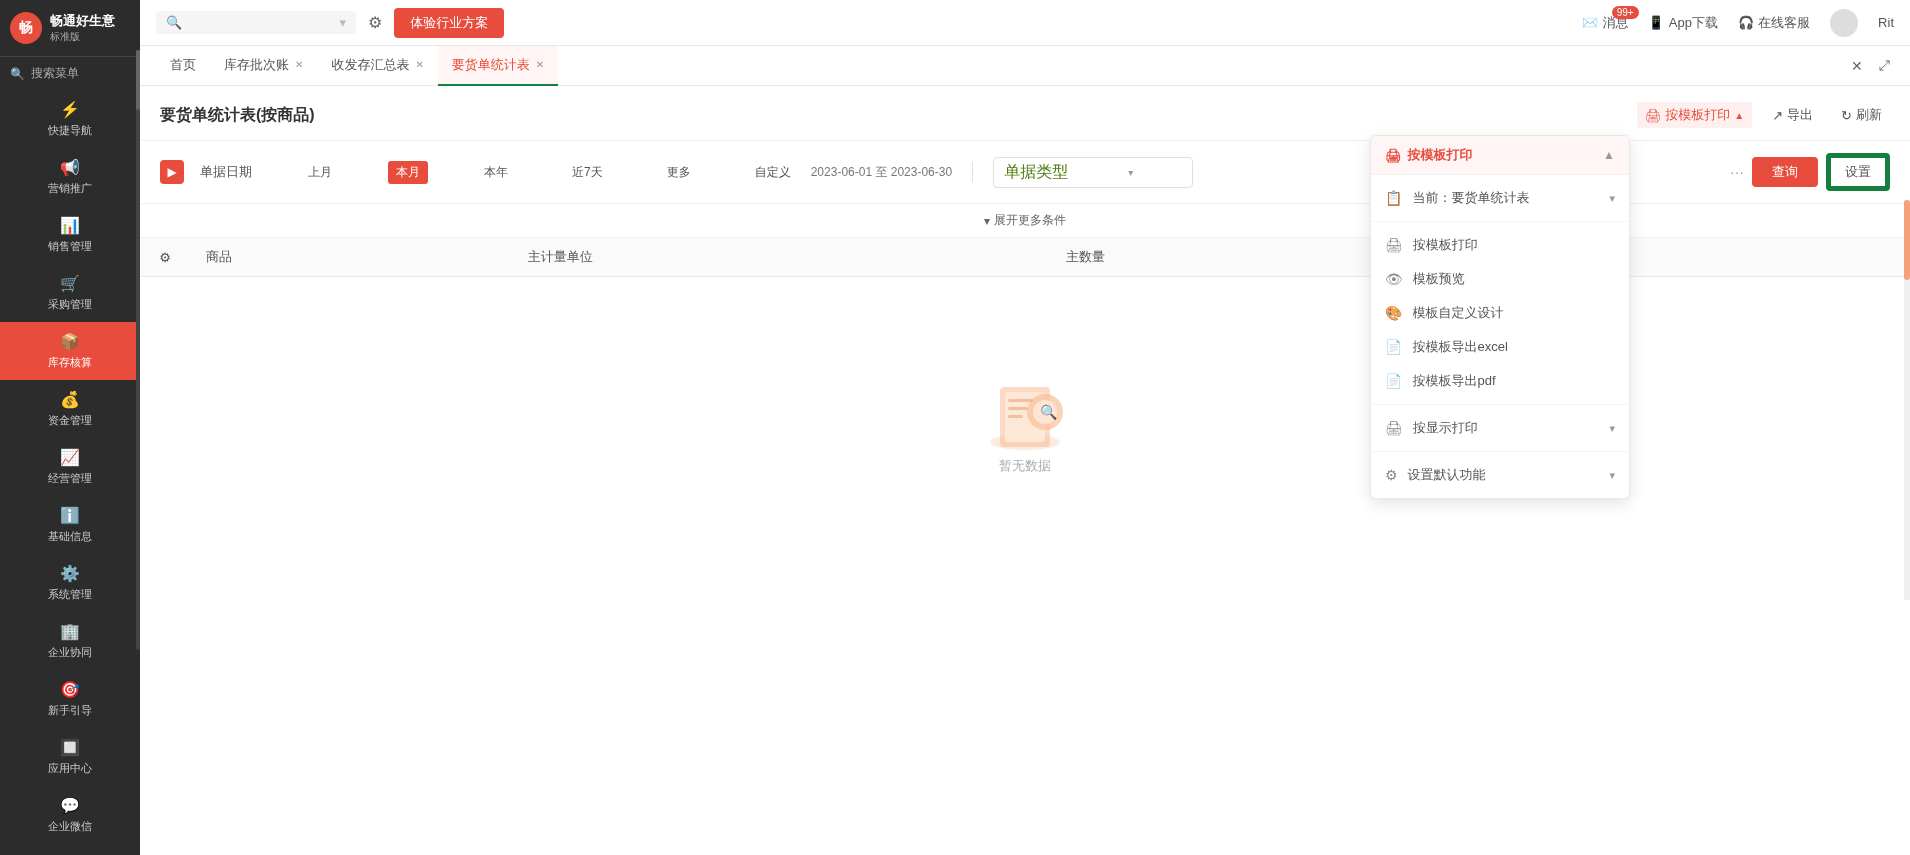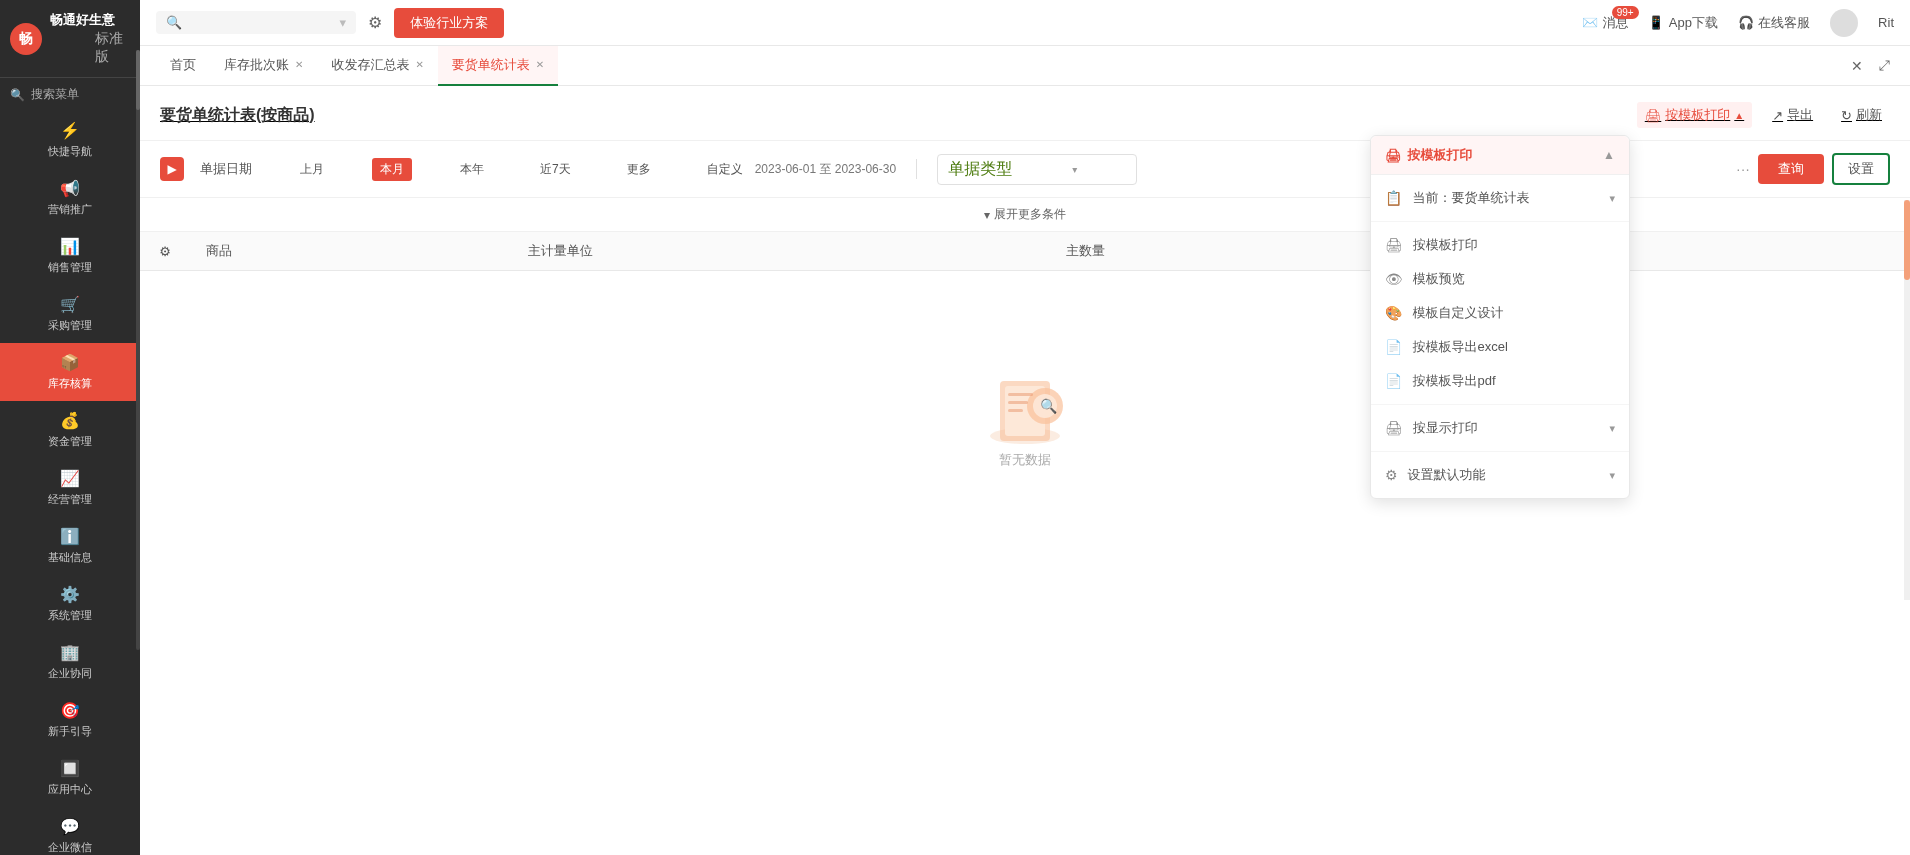--- a/index.html
+++ b/index.html
@@ -34,21 +34,21 @@
       font-weight: bold;
       flex-shrink: 0;
     }
     .logo-text {
       color: white;
       margin-left: 8px;
       font-size: 12px;
       line-height: 1.3;
     }
     .logo-text .title { font-size: 13px; font-weight: bold; }
-    .logo-text .subtitle { font-size: 14px; color: #aaa; margin-left: 45px; }
+    .logo-text .subtitle { font-size: 10px; color: #aaa; }
     .sidebar-search {
       padding: 8px 10px;
       display: flex;
       align-items: center;
       color: #aaa;
       cursor: pointer;
       font-size: 12px;
       gap: 6px;
     }
     .nav-item {
@@ -217,21 +217,20 @@
       background: white;
       margin: 0;
       min-height: 100%;
     }
     .page-header {
       padding: 16px 20px 12px;
       display: flex;
       align-items: center;
       justify-content: space-between;
       border-bottom: 1px solid #f0f0f0;
-      text-decoration: underline;
     }
     .page-title {
       font-size: 16px;
       font-weight: bold;
       color: #333;
     }
     .page-actions {
       display: flex;
       align-items: center;
       gap: 12px;
@@ -265,21 +264,21 @@
       display: flex;
       align-items: center;
       justify-content: center;
       color: white;
       cursor: pointer;
       font-size: 12px;
     }
     .filter-group {
       display: flex;
       align-items: center;
-      gap: 4px;
+      gap: 12px;
       font-size: 13px;
       color: #555;
     }
     .filter-label { color: #555; }
     .date-btn {
       padding: 3px 8px;
       border-radius: 3px;
       cursor: pointer;
       font-size: 12px;
       color: #555;
@@ -420,21 +419,21 @@
       color: white;
       border: none;
       padding: 6px 20px;
       border-radius: 4px;
       cursor: pointer;
       font-size: 13px;
     }
     .settings-btn {
       background: white;
       color: #555;
-      border: 2px solid #15803d;
+      border: 5px solid #15803d;
       padding: 5px 14px;
       border-radius: 4px;
       cursor: pointer;
       font-size: 13px;
     }
     .filter-right {
       margin-left: auto;
       display: flex;
       align-items: center;
       gap: 8px;

